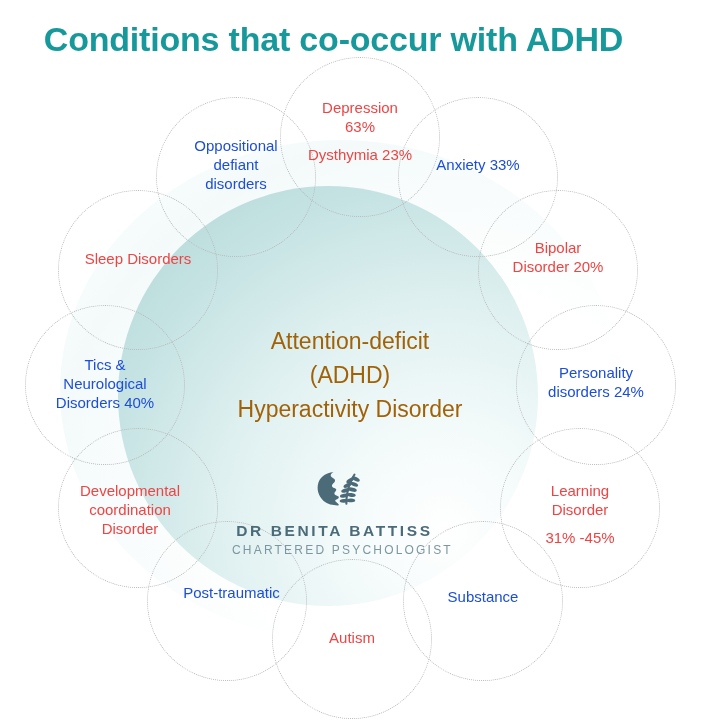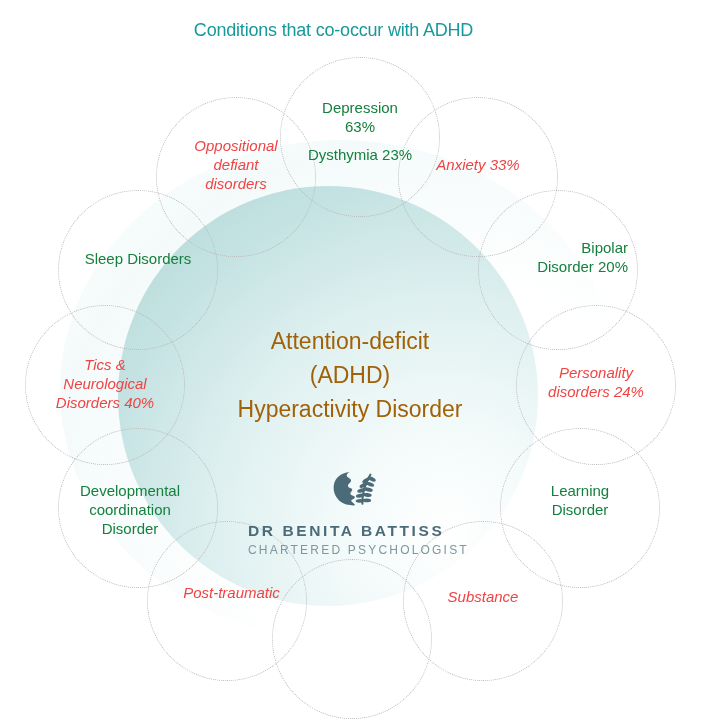--- a/index.html
+++ b/index.html
@@ -21,22 +21,22 @@
     overflow: hidden;
   }
 
   
   .title {
     position: absolute;
     top: 20px;
     left: 0;
     width: 667px;
     text-align: center;
-    font-size: 18px;
-    font-weight: 400;
+    font-size: 34px;
+    font-weight: 700;
     letter-spacing: -0.2px;
     color: #17999c;
     white-space: nowrap;
   }
 
   
   .blob {
     position: absolute;
     left: 118px;
     top: 186px;
@@ -71,47 +71,47 @@
     border: 1px dotted #b9b9b9;
     background: transparent;
   }
 
   
   .petal-label {
     position: absolute;
     text-align: center;
     font-size: 15px;
     line-height: 1.28;
-    color: #15803d;
-  }
-  .petal-label.teal { color: #ef4444; font-style: italic; }
+    color: #ef4444;
+  }
+  .petal-label.teal { color: #1d4ed8; }
   .petal-label .ln { display: block; white-space: nowrap; }
   .petal-label .gap { display: block; height: 9px; }
 
   
   .center-label {
     position: absolute;
     left: 160px;
     top: 325px;
     width: 380px;
     text-align: center;
     color: #a16207;
     font-size: 23px;
     line-height: 1.47;
     font-weight: 400;
   }
   .center-label .ln { display: block; white-space: nowrap; }
 
   
   .logo {
     position: absolute;
-    left: 248px;
+    left: 232px;
     top: 470px;
     width: 205px;
-    text-align: left;
+    text-align: center;
   }
   .logo-mark {
     display: block;
     margin: 0 auto 8px auto;
     width: 76px;
     height: 44px;
   }
   .logo-name {
     display: block;
     font-size: 15.5px;
@@ -157,40 +157,44 @@
     <span class="ln">Depression</span>
     <span class="ln">63%</span>
     <span class="gap"></span>
     <span class="ln">Dysthymia 23%</span>
   </div>
 
   <div class="petal-label teal" style="left:408px; top:155px; width:140px;">
     <span class="ln">Anxiety 33%</span>
   </div>
 
-  <div class="petal-label" style="left:488px; top:238px; width:140px;text-align:right;">
+  <div class="petal-label" style="left:488px; top:238px; width:140px;">
     <span class="ln">Bipolar</span>
     <span class="ln">Disorder 20%</span>
   </div>
 
   <div class="petal-label teal" style="left:526px; top:363px; width:140px;">
     <span class="ln">Personality</span>
     <span class="ln">disorders 24%</span>
   </div>
 
   <div class="petal-label" style="left:510px; top:481px; width:140px;">
     <span class="ln">Learning</span>
     <span class="ln">Disorder</span>
     <span class="gap"></span>
+    <span class="ln">31% -45%</span>
   </div>
 
   <div class="petal-label teal" style="left:413px; top:587px; width:140px;">
     <span class="ln">Substance</span>
   </div>
 
+  <div class="petal-label" style="left:282px; top:628px; width:140px;">
+    <span class="ln">Autism</span>
+  </div>
 
   <div class="petal-label teal" style="left:154px; top:583px; width:155px;">
     <span class="ln">Post-traumatic</span>
   </div>
 
   <div class="petal-label" style="left:50px; top:481px; width:160px;">
     <span class="ln">Developmental</span>
     <span class="ln">coordination</span>
     <span class="ln">Disorder</span>
   </div>

